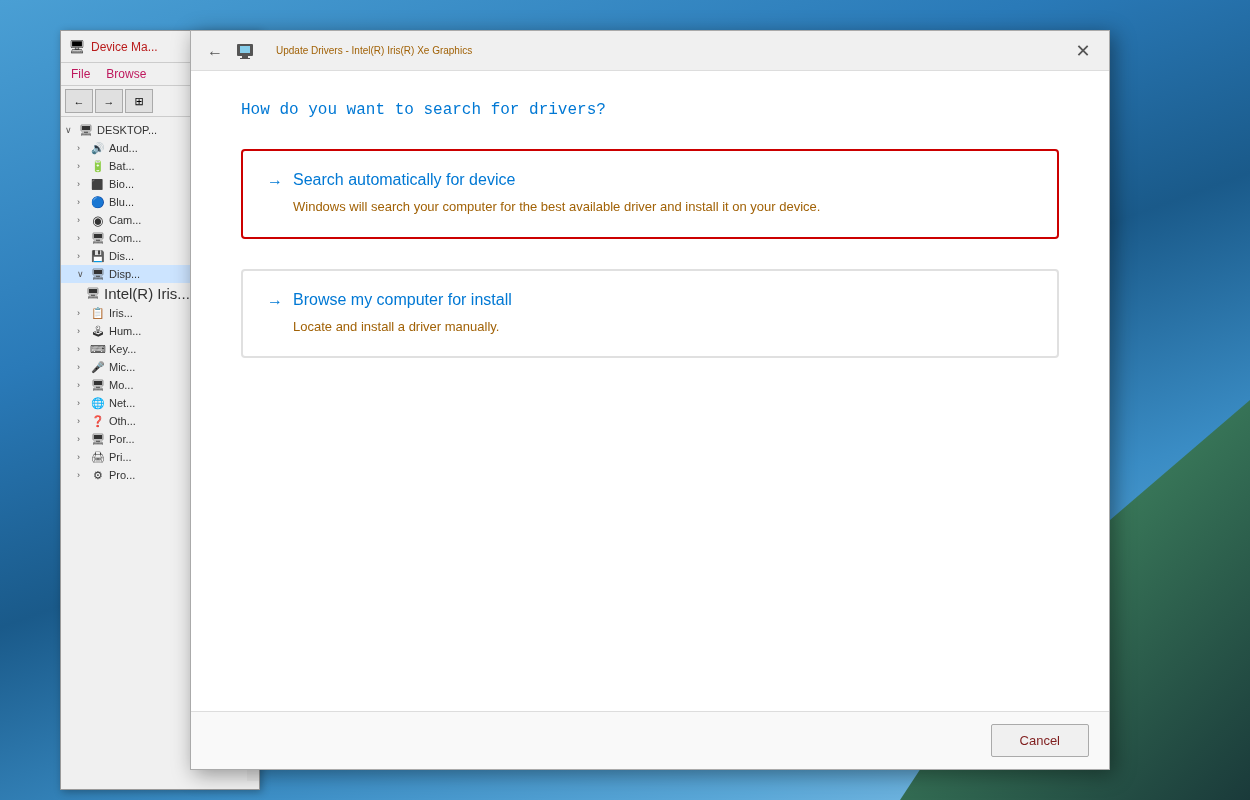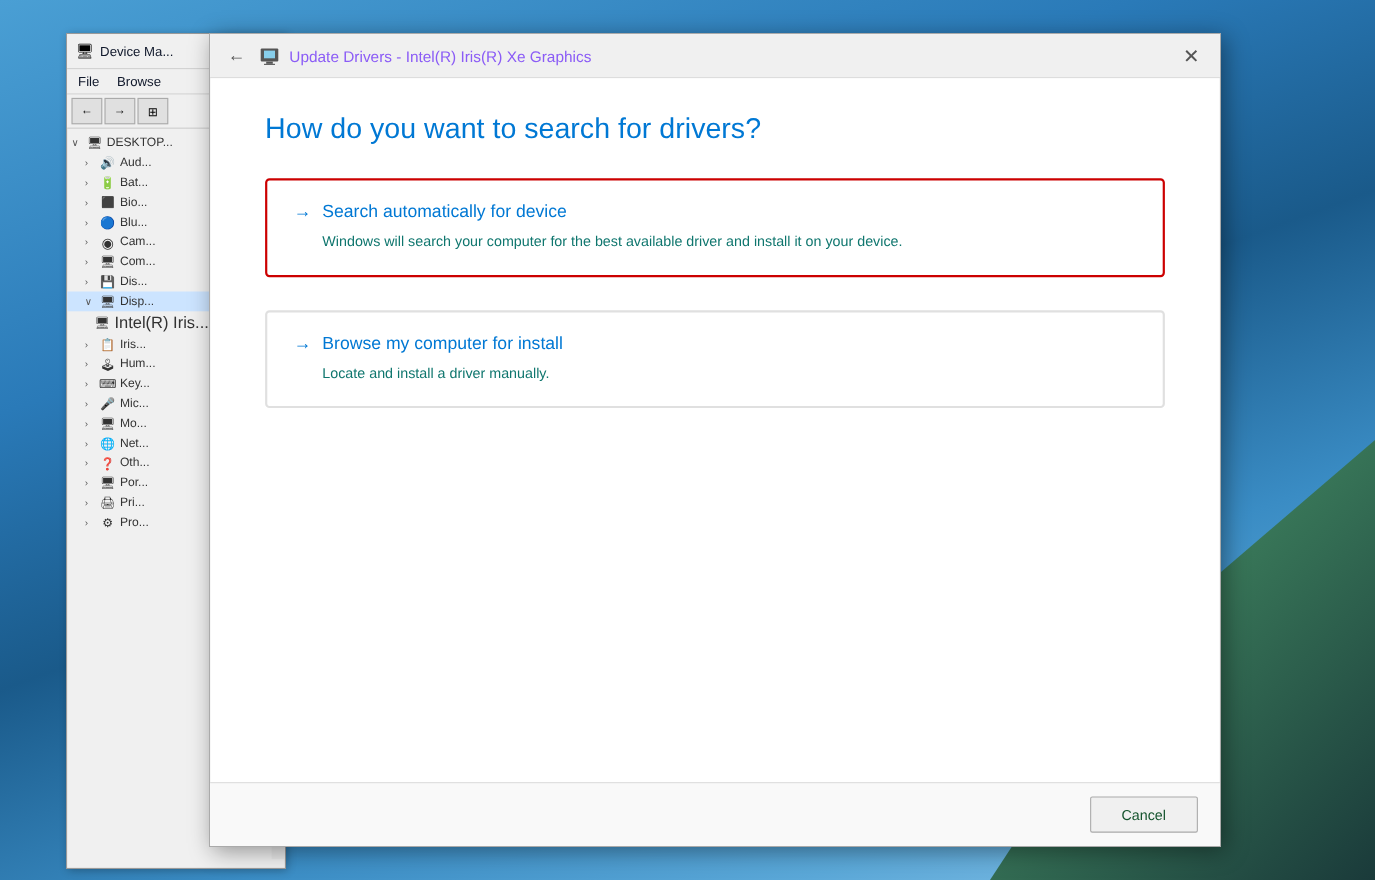--- a/index.html
+++ b/index.html
@@ -50,30 +50,30 @@
       padding: 6px 8px;
       display: flex;
       align-items: center;
       gap: 6px;
       border-bottom: 1px solid #ccc;
       height: 32px;
     }
 
     .dm-title-text {
       font-size: 12px;
-      color: #0f172a;
+      color: #b91c1c;
       flex: 1;
     }
 
     .dm-menubar {
       display: flex;
       padding: 2px 6px;
       gap: 8px;
       font-size: 12px;
-      color: #0f172a;
+      color: #be185d;
       border-bottom: 1px solid #ccc;
       background: #f0f0f0;
     }
 
     .dm-menubar span {
       padding: 2px 4px;
       cursor: pointer;
     }
 
     .dm-toolbar {
@@ -184,23 +184,24 @@
       width: 20px;
       height: 20px;
       margin-right: 8px;
       display: flex;
       align-items: center;
       justify-content: center;
       font-size: 14px;
     }
 
     .dialog-title-text {
-      font-size: 14px;
-      color: #8b5cf6;
+      font-size: 10px;
+      color: #a16207;
       flex: 1;
+      margin-left: 13px;
     }
 
     .dialog-close-btn {
       width: 28px;
       height: 28px;
       display: flex;
       align-items: center;
       justify-content: center;
       font-size: 18px;
       color: #555;
@@ -211,23 +212,24 @@
     .dialog-content {
       flex: 1;
       padding: 30px 50px;
       display: flex;
       flex-direction: column;
       gap: 30px;
       overflow-y: auto;
     }
 
     .dialog-heading {
-      font-size: 26px;
+      font-size: 16px;
       color: #0078d4;
       font-weight: 400;
+      font-family: Liberation Mono, monospace;
     }
 
     .option-box {
       border: 2px solid #e0e0e0;
       border-radius: 4px;
       padding: 20px 24px;
       cursor: pointer;
       transition: border-color 0.15s;
     }
 
@@ -245,40 +247,40 @@
       margin-bottom: 8px;
       font-weight: 400;
     }
 
     .option-arrow {
       font-size: 16px;
       font-weight: bold;
     }
 
     .option-desc {
-      color: #0f766e;
+      color: #a16207;
       font-size: 13px;
       line-height: 1.5;
       padding-left: 26px;
     }
 
     .dialog-footer {
       border-top: 1px solid #ddd;
       padding: 12px 20px;
       display: flex;
       justify-content: flex-end;
       background: #f9f9f9;
     }
 
     .cancel-btn {
       padding: 8px 28px;
       background: #f0f0f0;
       border: 1px solid #aaa;
       font-size: 13px;
-      color: #14532d;
+      color: #7f1d1d;
       cursor: pointer;
       border-radius: 2px;
     }
 
     
     .dm-scrollbar {
       position: absolute;
       right: 0;
       top: 90px;
       width: 12px;

